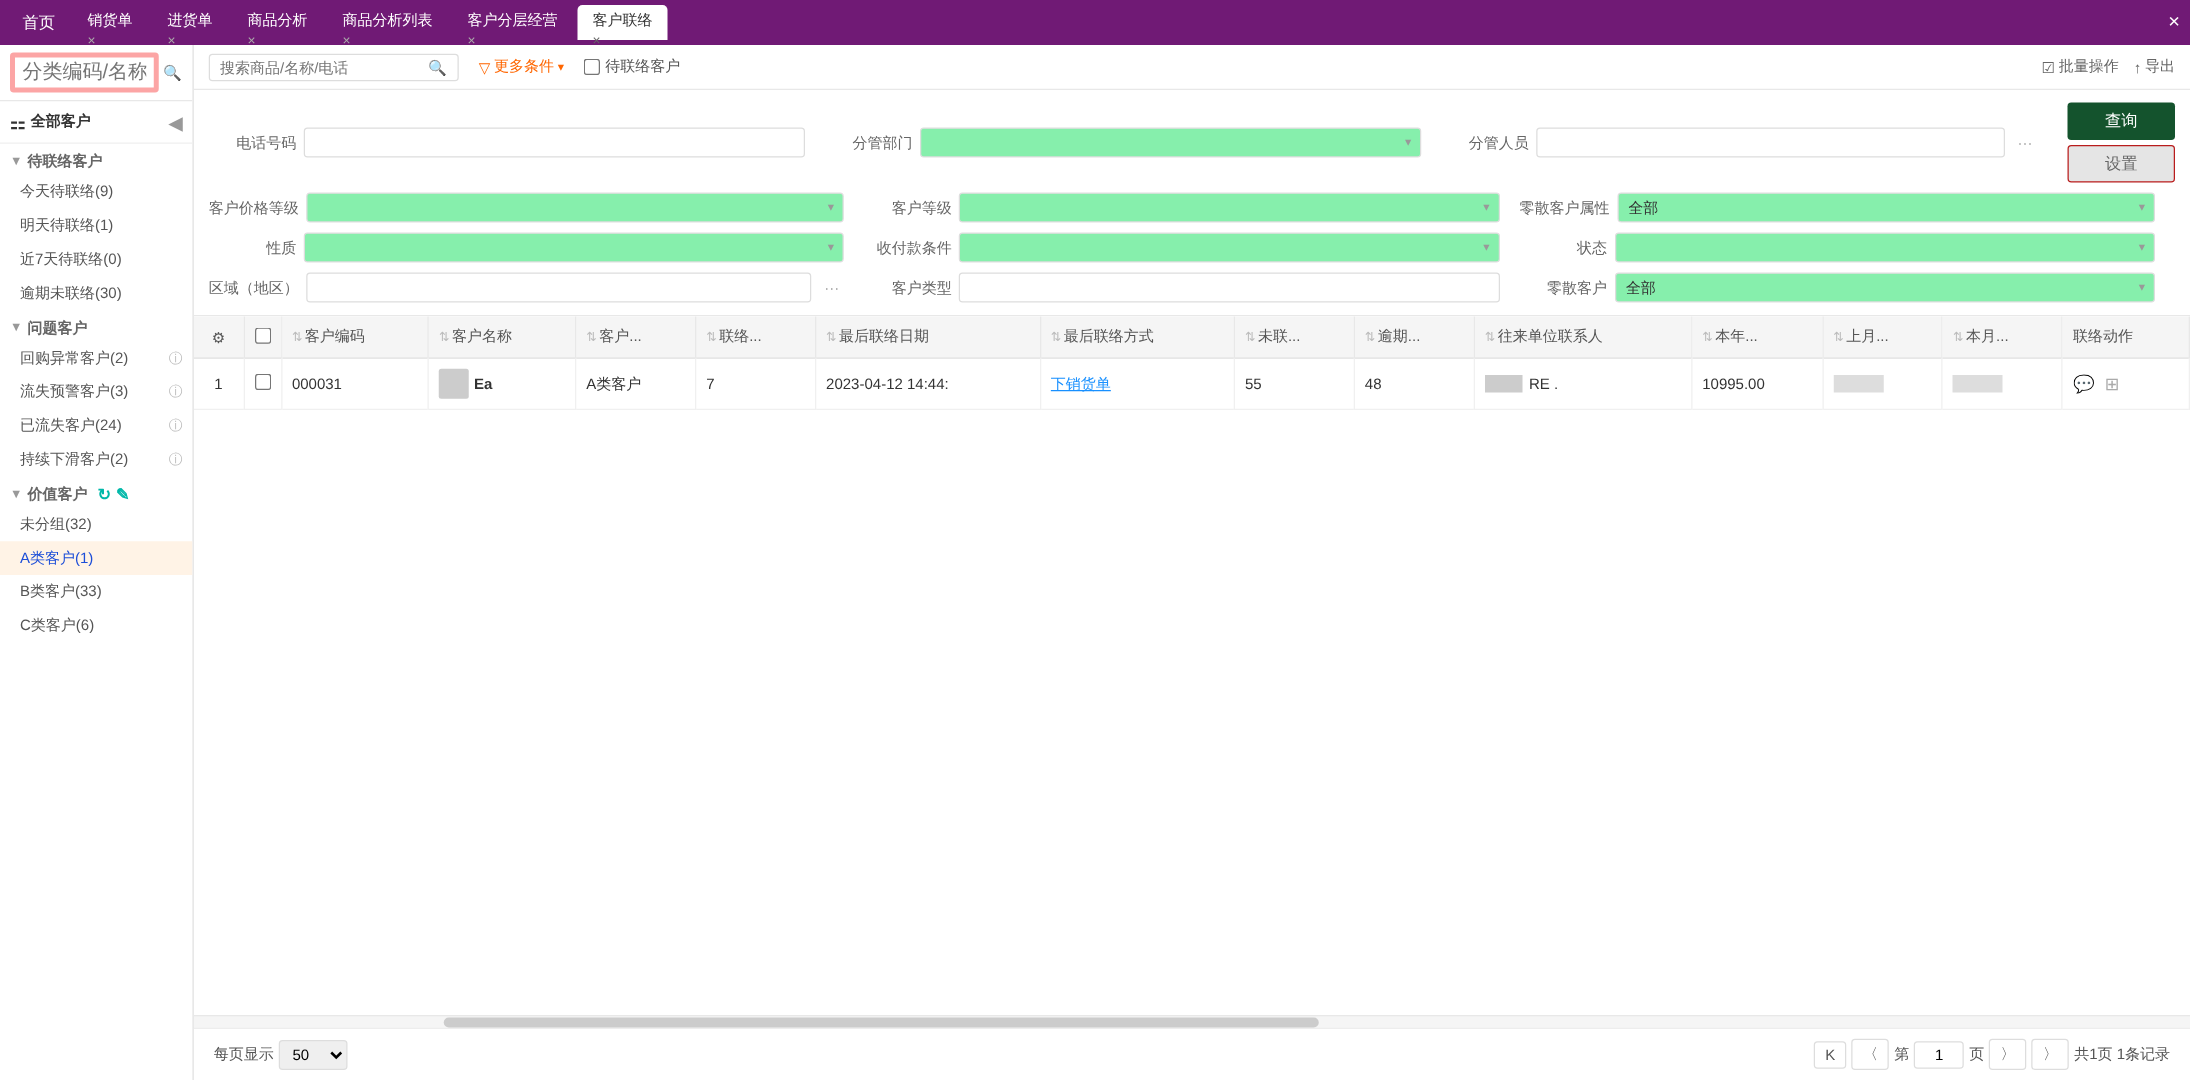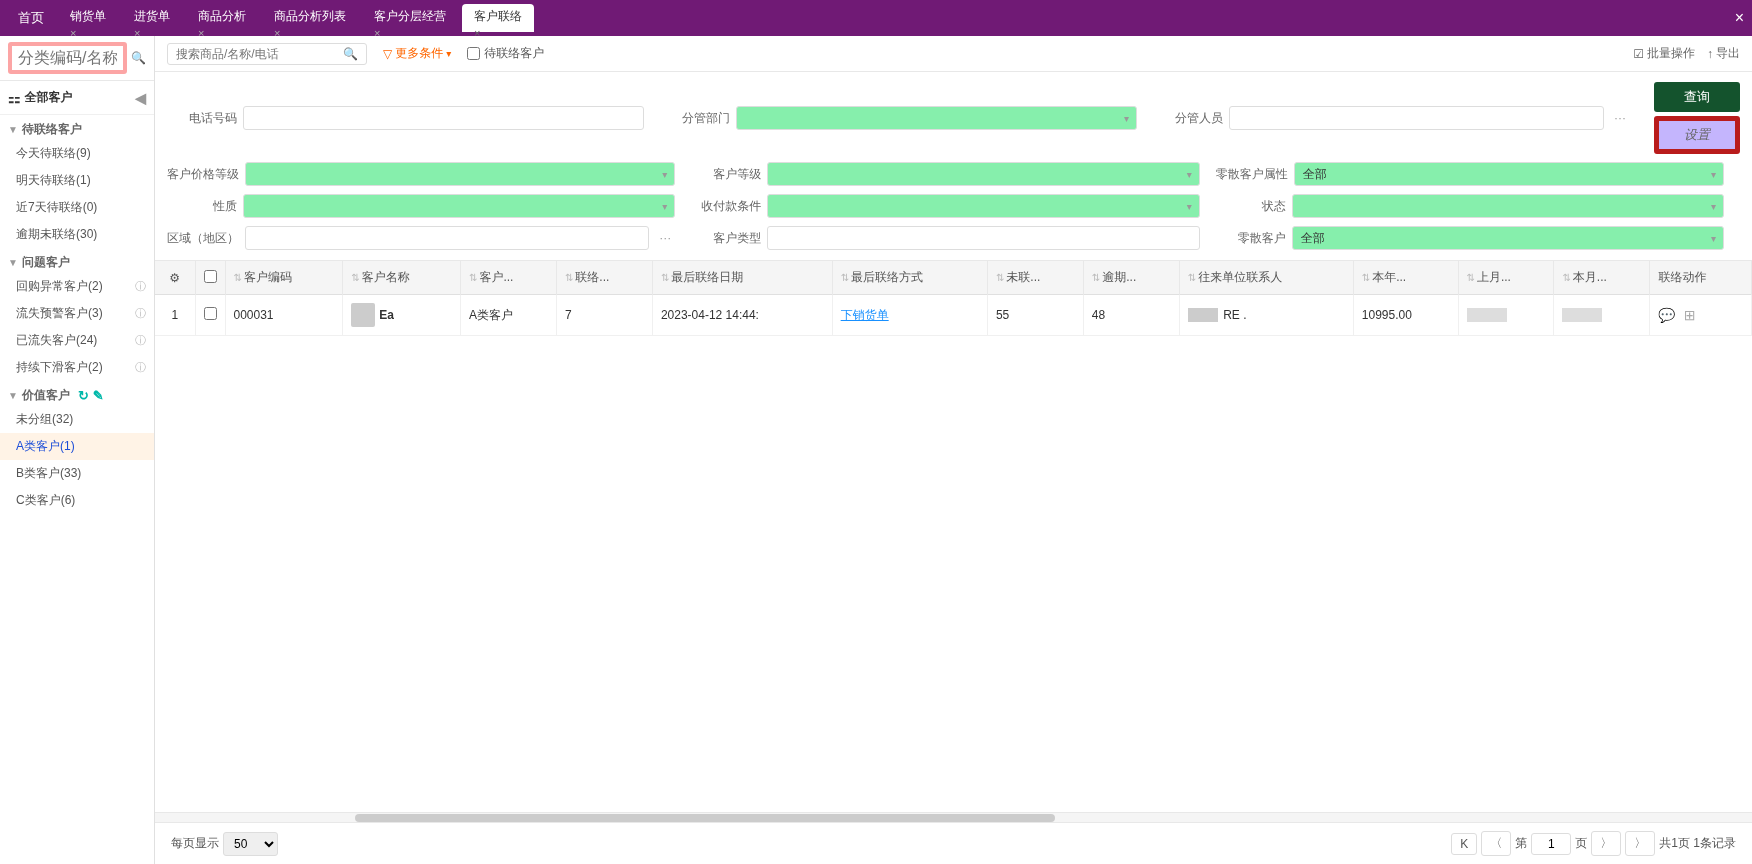--- a/index.html
+++ b/index.html
@@ -246,28 +246,27 @@
     .query-btn {
       background: #14532d;
       color: #fff;
       border: none;
       border-radius: 3px;
       padding: 6px 30px;
       cursor: pointer;
       font-size: 13px;
     }
     .settings-btn {
-      background: #c4b5fd;
+      background: #e5e5e5;
       color: #666;
-      border: 5px solid #b91c1c;
+      border: 1px solid #b91c1c;
       border-radius: 3px;
       padding: 5px 16px;
       cursor: pointer;
       font-size: 13px;
-      font-style: italic;
     }
     .filter-btns {
       display: flex;
       flex-direction: column;
       gap: 4px;
       padding-left: 8px;
     }
 
     
     .table-wrap {

